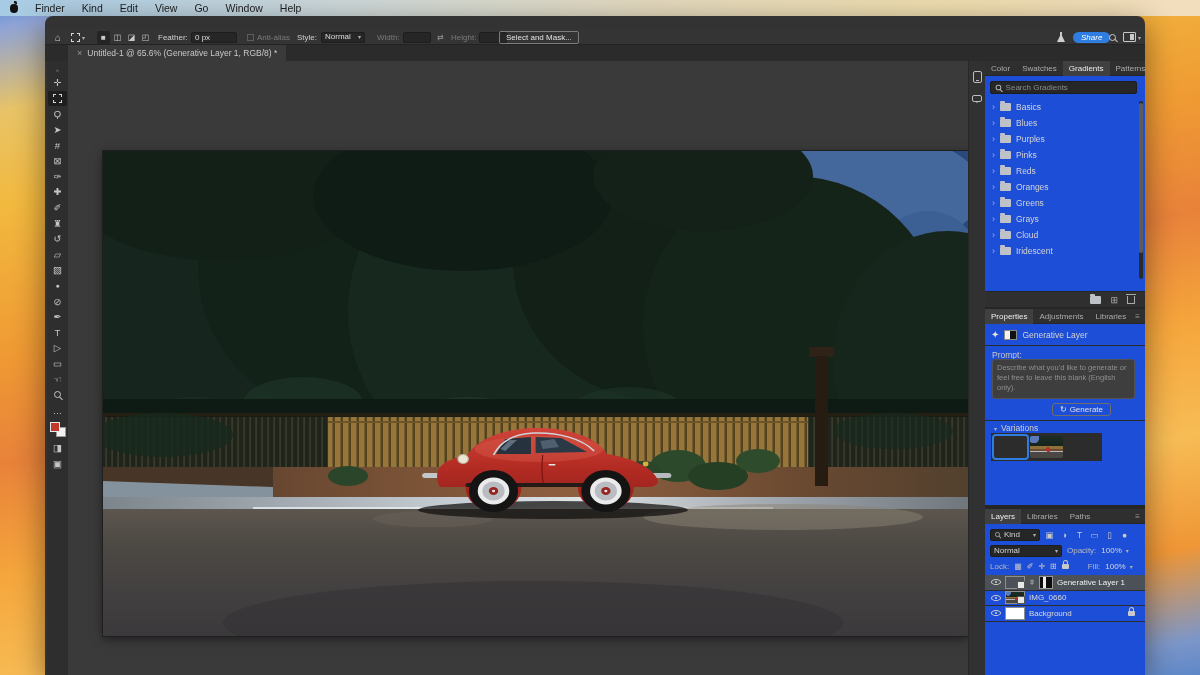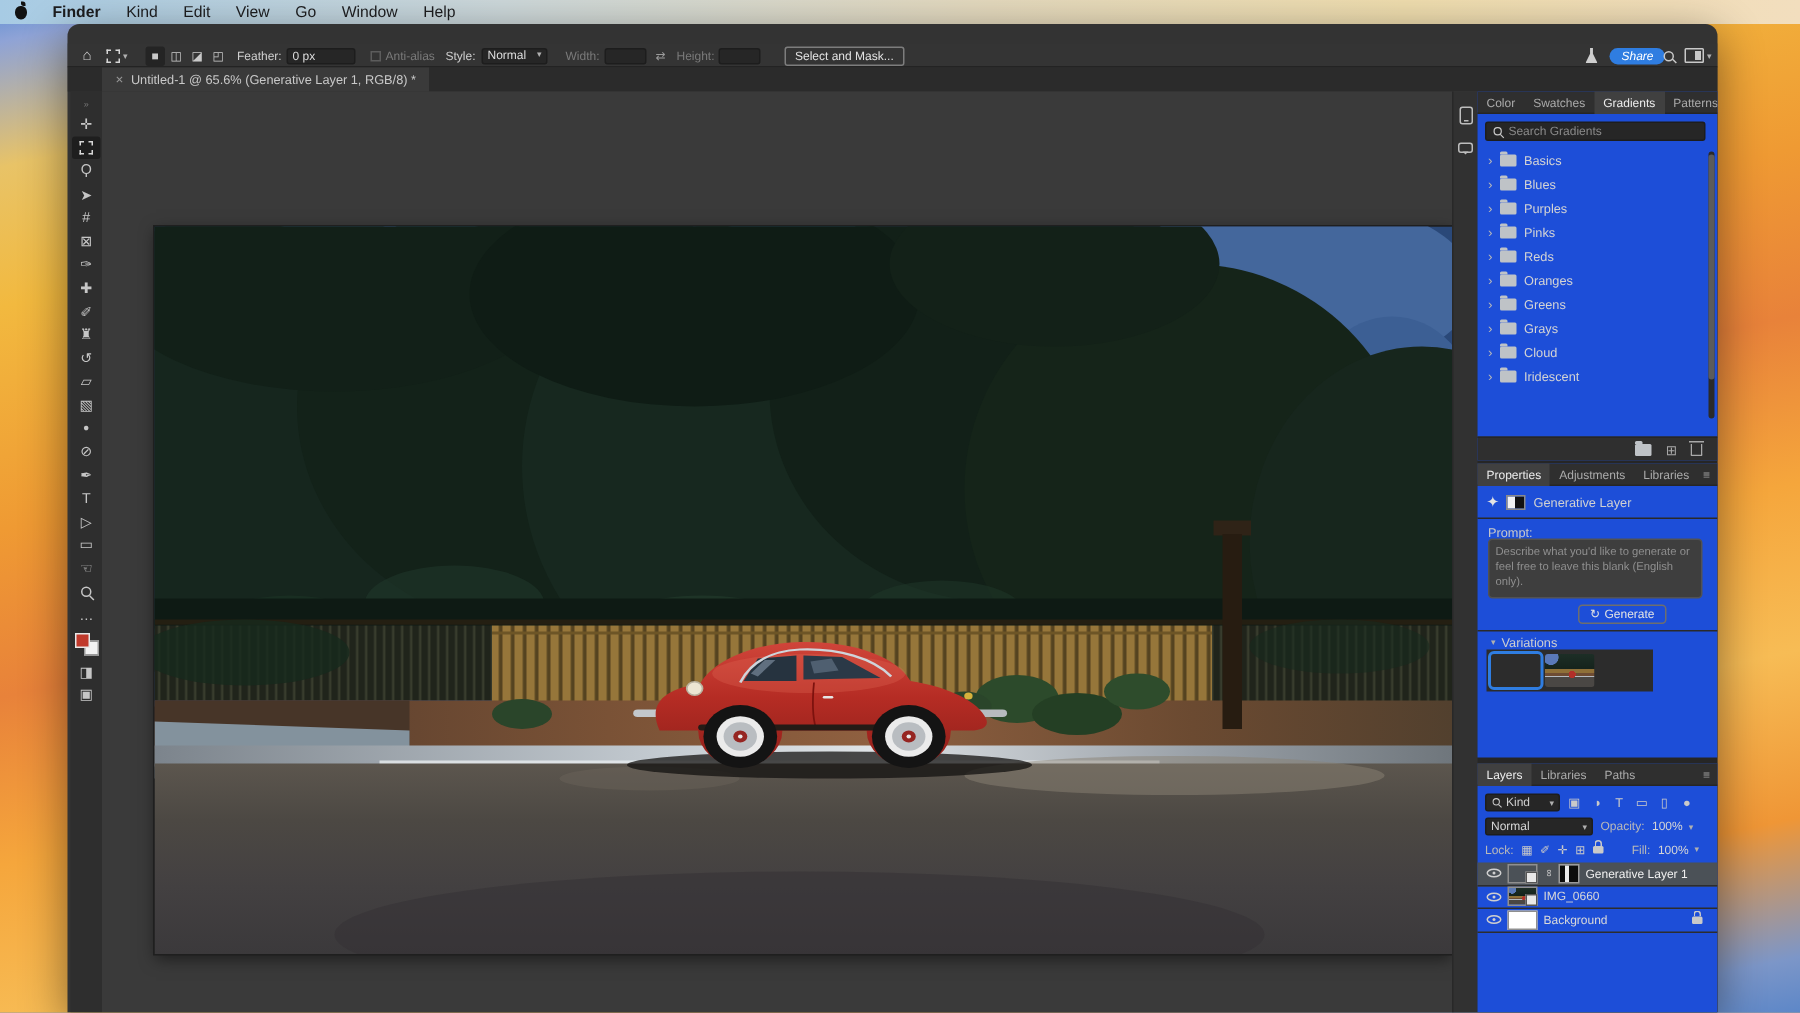--- a/index.html
+++ b/index.html
@@ -6,21 +6,21 @@
   html,body{width:1200px;height:675px;overflow:hidden;}
   body{position:relative;background:
     linear-gradient(168deg,#5b8ed4 0%,#8fa3d6 3%,#e8c367 12%,#f2b93f 22%,#ef9a33 38%,#e8823a 50%,#f5a63c 62%,#f7bc55 74%,#ef9636 86%,#7c96c8 96%,#5d87c8 100%);}
   .abs{position:absolute;}
 
   
   .menubar{left:0;top:0;width:1200px;height:16px;background:linear-gradient(90deg,#a7cbe4 0%,#cdd8da 28%,#e4d9bd 55%,#efddae 78%,#f2debe 100%);display:flex;align-items:center;gap:17px;padding-left:10px;font-size:10.5px;color:#1d1d1f;}
   .apple{width:8px;height:9px;background:#111;border-radius:45% 45% 48% 48%;position:relative;display:inline-block;}
   .apple::before{content:"";position:absolute;top:-3px;left:4px;width:3px;height:3px;background:#111;border-radius:0 60% 0 60%;}
   .menu-item{cursor:default;}
-  .menu-item.bold{font-weight:bold;}
+  .menu-item.bold{font-weight:normal;}
 
   
   .window{left:45px;top:16px;width:1100px;height:659px;background:#333333;border-radius:8px 8px 0 0;box-shadow:0 8px 30px rgba(0,0,0,.45);overflow:hidden;}
   .titlebar{left:0;top:0;width:100%;height:13px;background:#3b3b3b;border-bottom:1px solid #272727;}
   .tl{position:absolute;top:3px;width:7px;height:7px;border-radius:50%;background:#6f6f6f;}
   .win-title{width:100%;text-align:center;font-size:9px;color:#c6c6c6;line-height:13px;}
 
   
   .optionsbar{left:0;top:13px;width:100%;height:16px;background:#343434;border-bottom:1px solid #232323;font-size:8px;color:#cfcfcf;}
   .optionsbar .abs{top:0;height:16px;display:flex;align-items:center;}
@@ -184,21 +184,21 @@
       </div>
     <div class="abs dim" style="left:332px">Width:</div>
     <div class="abs" style="left:358px">
         <span class="ps-input" style="width:28px"></span>
       </div>
     <div class="abs" style="left:392px;color:#9a9a9a;font-size:8px">⇄</div>
     <div class="abs dim" style="left:406px">Height:</div>
     <div class="abs" style="left:434px">
         <span class="ps-input" style="width:28px"></span>
       </div>
-    <div class="abs" style="left:478px">
+    <div class="abs" style="left:454px">
         <button class="btn-outline">Select and Mask...</button>
       </div>
     <div class="abs" style="left:1012px">
         <span class="flask"></span>
       </div>
     <div class="abs" style="left:1028px">
         <button class="share-pill">Share</button>
       </div>
     <div class="abs" style="left:1064px">
         <span class="mag"></span>

